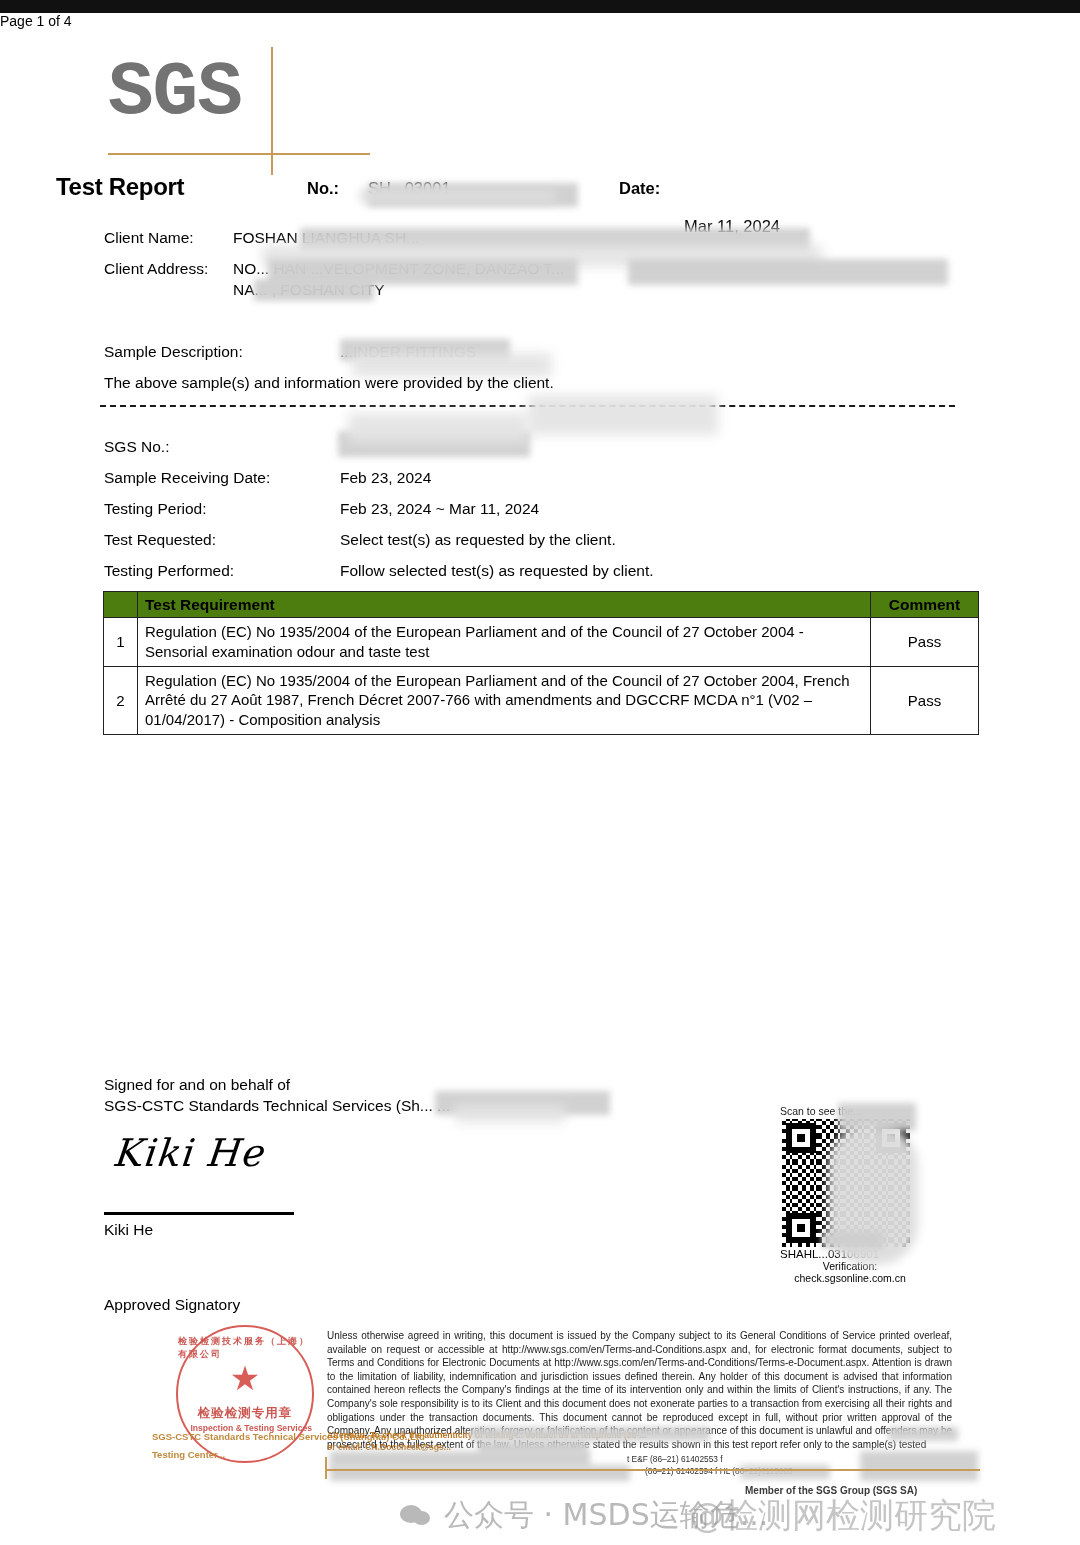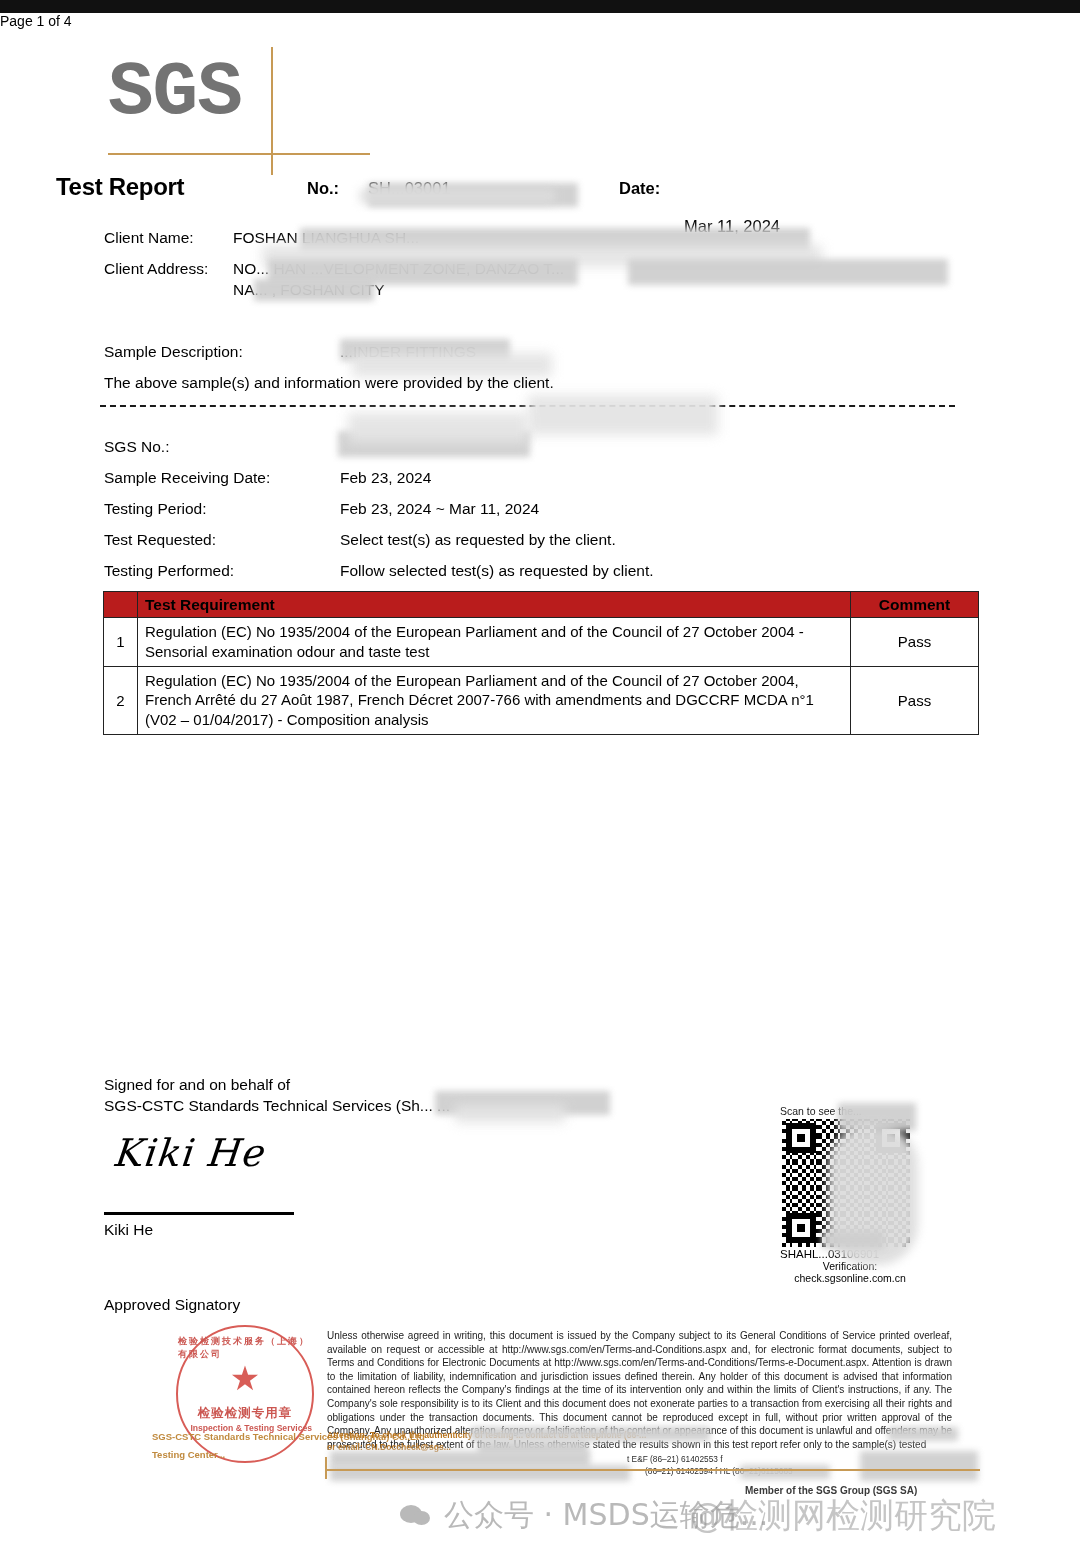--- a/index.html
+++ b/index.html
@@ -127,30 +127,30 @@
     width: 876px;
     border-collapse: collapse;
     font-size: 15px;
   }
   .tbl th, .tbl td {
     border: 1.5px solid #222;
     padding: 4px 7px;
     vertical-align: middle;
   }
   .tbl thead th {
-    background: #b91c1c;
+    background: #4d7c0f;
     font-weight: 700;
     font-size: 15.5px;
     height: 26px;
     padding-top: 2px;
     padding-bottom: 2px;
   }
   .th-idx  { width: 34px; }
   .th-req  { text-align: left; }
-  .th-com  { width: 128px; text-align: center; }
+  .th-com  { width: 108px; text-align: center; }
   .td-idx  { text-align: center; font-size: 15px; }
   .td-req  { text-align: left; line-height: 1.32; padding: 5px 8px; }
   .td-com  { text-align: center; }
 
   
   .sig-l1 { position:absolute; left:104px; top:1063px; font-size:15.5px; }
   .sig-l2 { position:absolute; left:104px; top:1084px; font-size:15.5px; white-space:nowrap; }
   .sig-script {
     position: absolute;
     left: 116px; top: 1118px;

